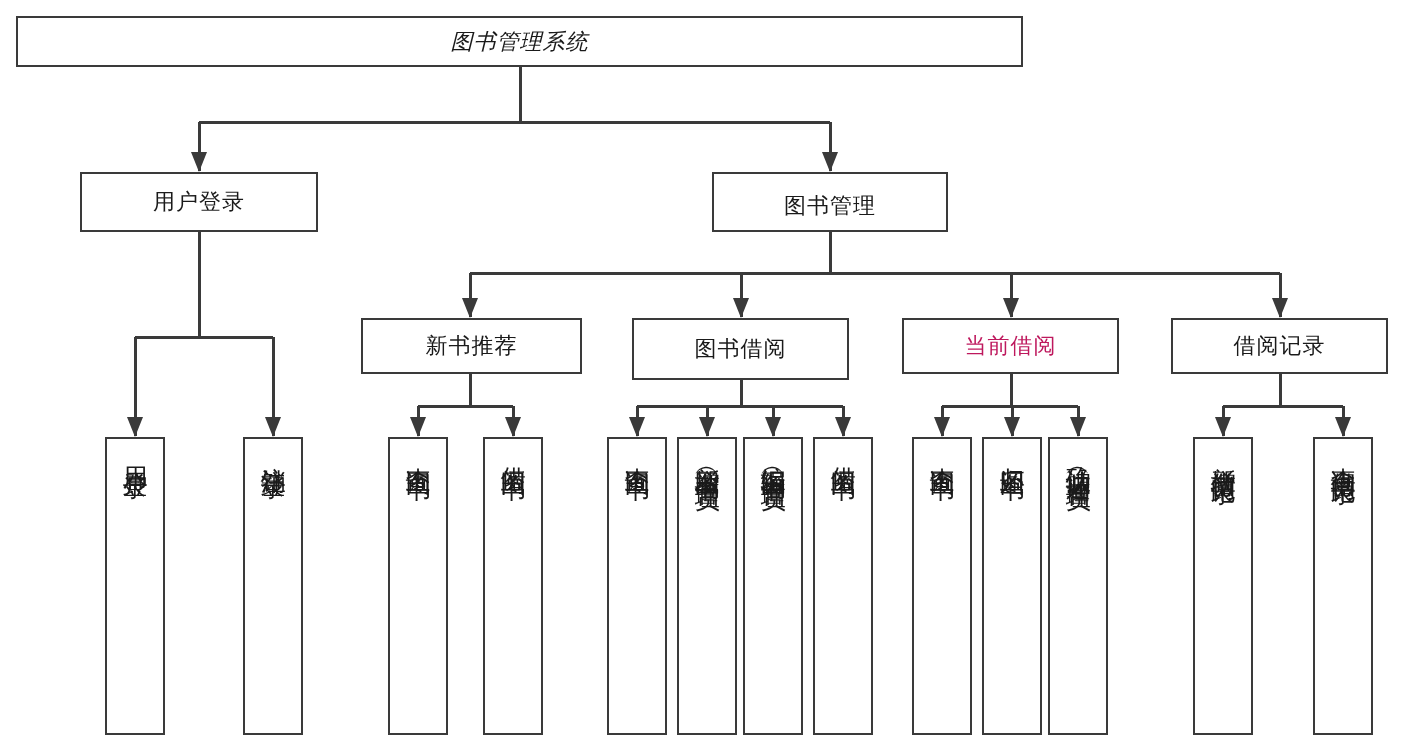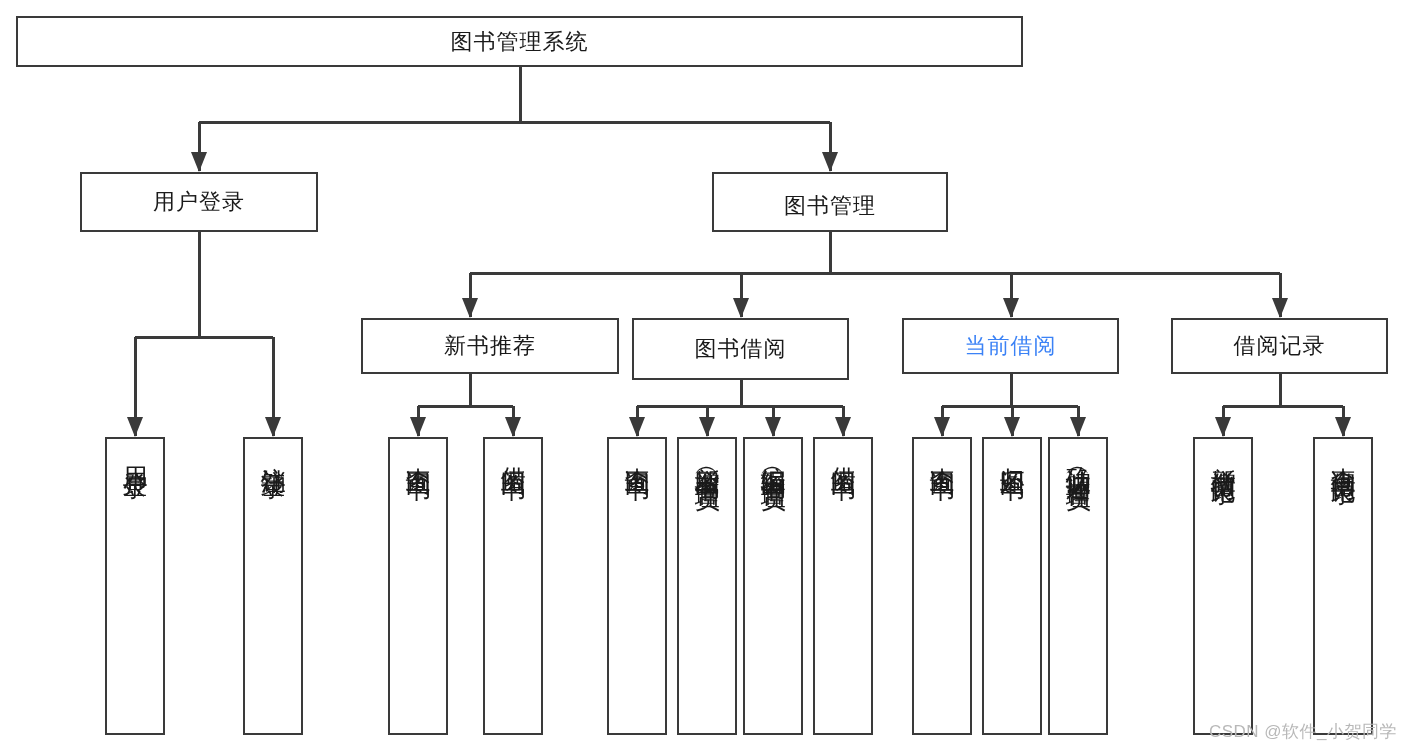--- a/index.html
+++ b/index.html
@@ -118,37 +118,37 @@
       <line x1="1078" y1="406" x2="1078" y2="436" stroke="#3a3a3a" stroke-width="3" shape-rendering="crispEdges"></line>
       <polygon points="1070,417 1086,417 1078,437" fill="#3a3a3a"></polygon>
       <line x1="1280" y1="374" x2="1280" y2="406" stroke="#3a3a3a" stroke-width="3" shape-rendering="crispEdges"></line>
       <line x1="1223" y1="406" x2="1343" y2="406" stroke="#3a3a3a" stroke-width="3" shape-rendering="crispEdges"></line>
       <line x1="1223" y1="406" x2="1223" y2="436" stroke="#3a3a3a" stroke-width="3" shape-rendering="crispEdges"></line>
       <polygon points="1215,417 1231,417 1223,437" fill="#3a3a3a"></polygon>
       <line x1="1343" y1="406" x2="1343" y2="436" stroke="#3a3a3a" stroke-width="3" shape-rendering="crispEdges"></line>
       <polygon points="1335,417 1351,417 1343,437" fill="#3a3a3a"></polygon>
     </svg>
   <div id="nodes-layer">
-      <div class="node horiz" id="node-root" style="left: 16px; top: 16px; width: 1007px; height: 51px; border-color: rgb(58, 58, 58); background: rgb(255, 255, 255);">
+      <div class="node horiz" id="node-root" style="left: 16px; top: 16px; width: 1007px; height: 51px; border-color: rgb(58, 58, 58); background: rgb(255, 255, 255); font-style: italic;">
         <span class="label" style="color: rgb(26, 26, 26);">图书管理系统</span>
       </div>
       <div class="node horiz" id="node-user-login" style="left: 80px; top: 172px; width: 238px; height: 60px; border-color: rgb(58, 58, 58); background: rgb(255, 255, 255);">
         <span class="label" style="color: rgb(26, 26, 26);">用户登录</span>
       </div>
       <div class="node horiz" id="node-book-manage" style="left: 712px; top: 172px; width: 236px; height: 60px; border-color: rgb(58, 58, 58); background: rgb(255, 255, 255);">
         <span class="label" style="color: rgb(26, 26, 26); margin-top: 8px;">图书管理</span>
       </div>
-      <div class="node horiz" id="node-new-book-rec" style="left: 361px; top: 318px; width: 258px; height: 56px; border-color: rgb(58, 58, 58); background: rgb(255, 255, 255);">
+      <div class="node horiz" id="node-new-book-rec" style="left: 361px; top: 318px; width: 221px; height: 56px; border-color: rgb(58, 58, 58); background: rgb(255, 255, 255);">
         <span class="label" style="color: rgb(26, 26, 26);">新书推荐</span>
       </div>
       <div class="node horiz" id="node-book-borrow" style="left: 632px; top: 318px; width: 217px; height: 62px; border-color: rgb(58, 58, 58); background: rgb(255, 255, 255);">
         <span class="label" style="color: rgb(26, 26, 26);">图书借阅</span>
       </div>
       <div class="node horiz" id="node-current-borrow" style="left: 902px; top: 318px; width: 217px; height: 56px; border-color: rgb(58, 58, 58); background: rgb(255, 255, 255);">
-        <span class="label" style="color: #3b82f6;">当前借阅</span>
+        <span class="label" style="color: #be185d;">当前借阅</span>
       </div>
       <div class="node horiz" id="node-borrow-record" style="left: 1171px; top: 318px; width: 217px; height: 56px; border-color: rgb(58, 58, 58); background: rgb(255, 255, 255);">
         <span class="label" style="color: rgb(26, 26, 26); text-align: center;">借阅记录</span>
       </div>
       <div class="node vert" id="node-leaf-user-login" style="left: 105px; top: 437px; width: 60px; height: 298px; border-color: rgb(58, 58, 58); background: rgb(255, 255, 255);">
         <span class="label" style="color: rgb(26, 26, 26);">用户登录</span>
       </div>
       <div class="node vert" id="node-leaf-user-logout" style="left: 243px; top: 437px; width: 60px; height: 298px; border-color: rgb(58, 58, 58); background: rgb(255, 255, 255);">
         <span class="label" style="color: rgb(26, 26, 26);">注销登录</span>
       </div>
@@ -179,14 +179,13 @@
       <div class="node vert" id="node-leaf-confirm-return" style="left: 1048px; top: 437px; width: 60px; height: 298px; border-color: rgb(58, 58, 58); background: rgb(255, 255, 255);">
         <span class="label" style="color: rgb(26, 26, 26);">确认归还（管理员）</span>
       </div>
       <div class="node vert" id="node-leaf-add-record" style="left: 1193px; top: 437px; width: 60px; height: 298px; border-color: rgb(58, 58, 58); background: rgb(255, 255, 255);">
         <span class="label" style="color: rgb(26, 26, 26);">新增借阅记录</span>
       </div>
       <div class="node vert" id="node-leaf-query-record" style="left: 1313px; top: 437px; width: 60px; height: 298px; border-color: rgb(58, 58, 58); background: rgb(255, 255, 255);">
         <span class="label" style="color: rgb(26, 26, 26);">查询借阅记录</span>
       </div>
     </div>
-  <div id="watermark">CSDN @软件_小贺同学</div>
 </div>
 
 </body></html>

